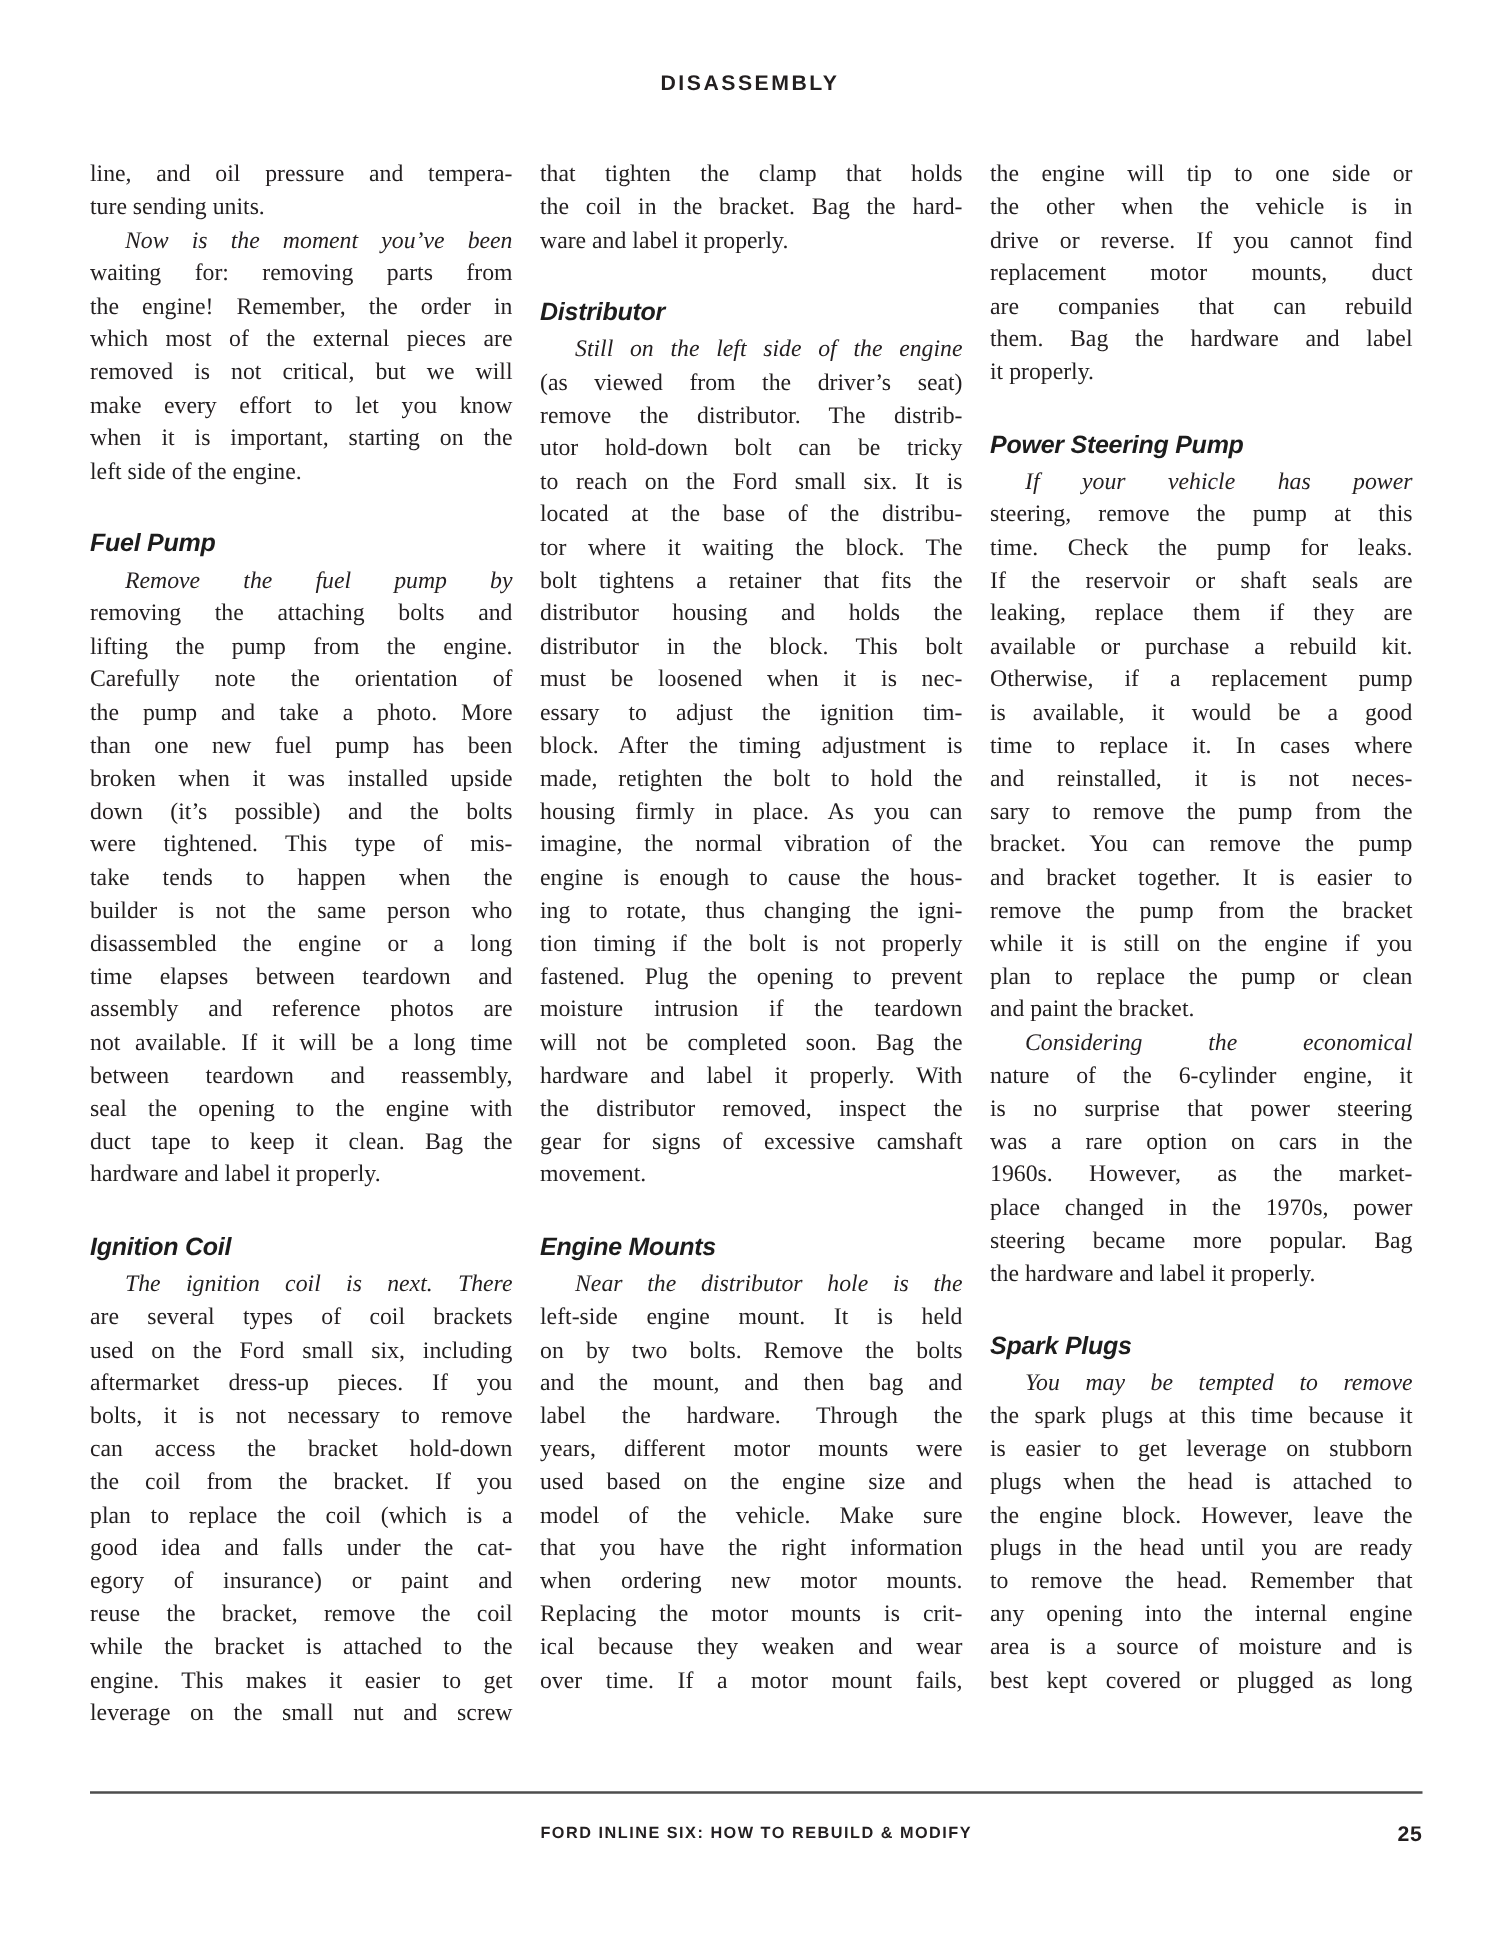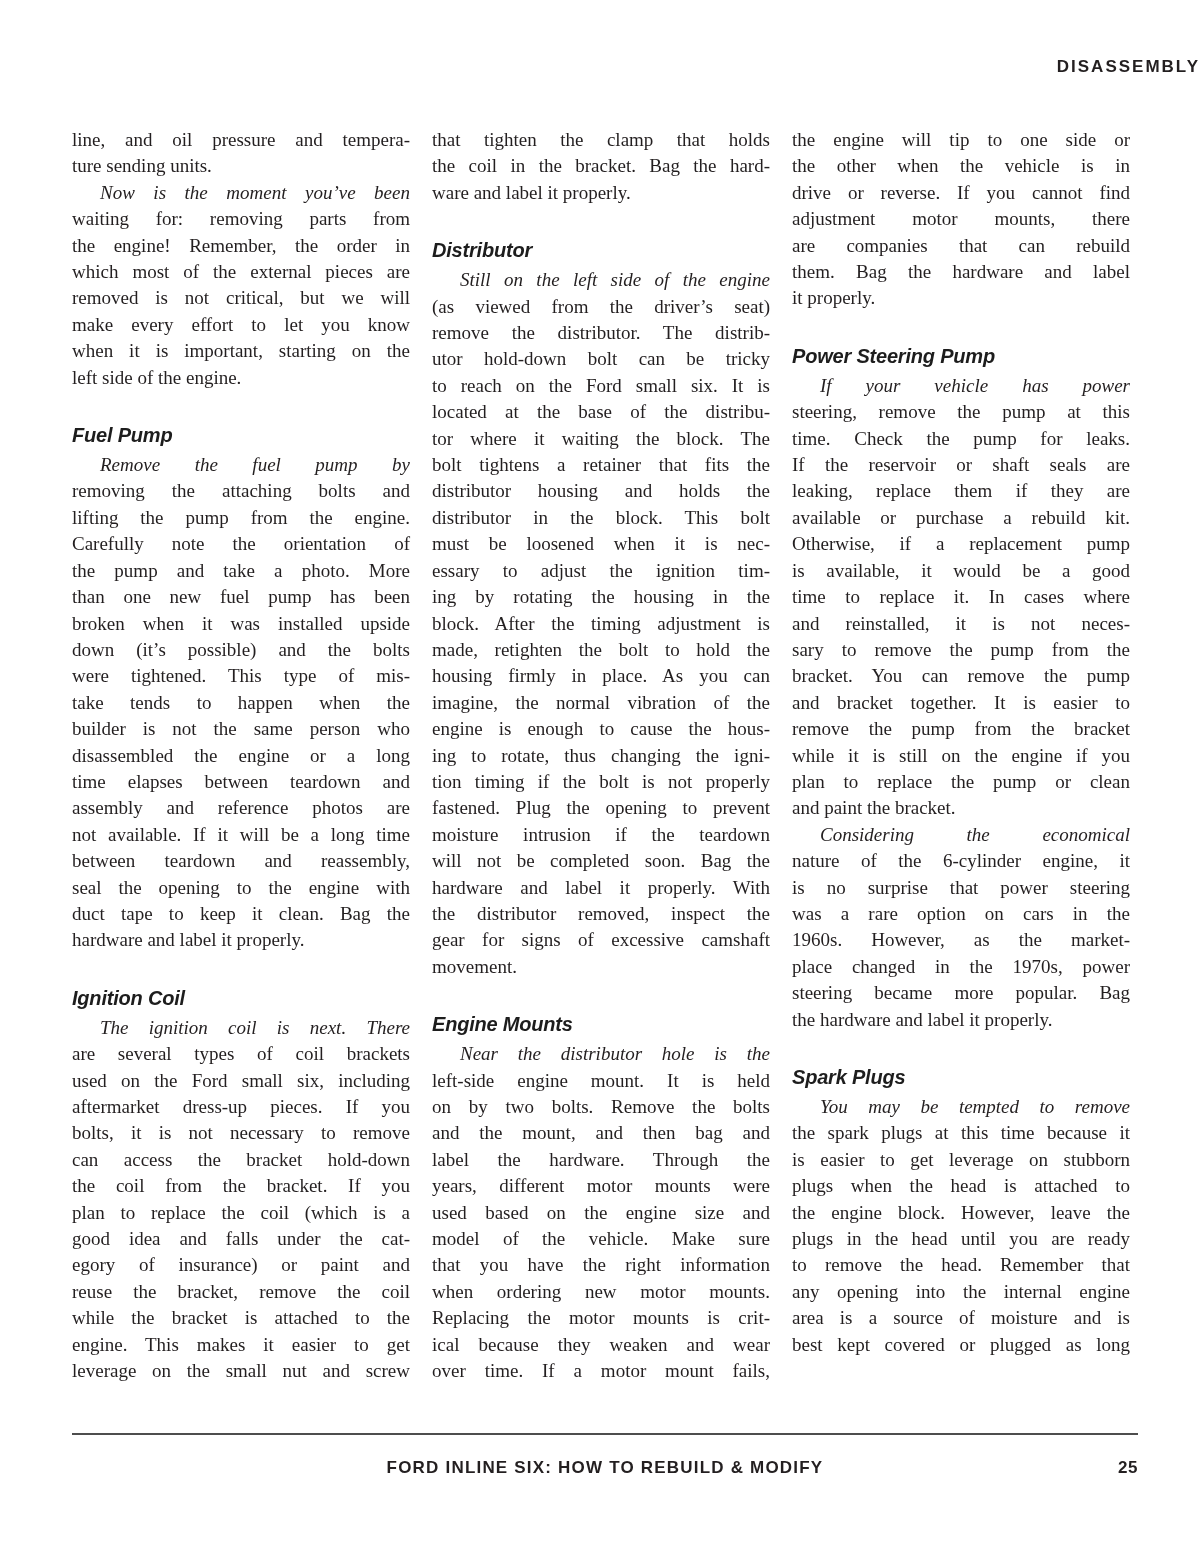--- a/index.html
+++ b/index.html
@@ -14,21 +14,21 @@
     background: #ffffff;
     overflow: hidden;
     font-family: "Liberation Serif", "DejaVu Serif", serif;
     color: #231f20;
   }
   .running-head {
     position: absolute;
     top: 57px;
     left: 0;
     width: 100%;
-    text-align: right;
+    text-align: center;
     font-family: "Liberation Sans", "DejaVu Sans", sans-serif;
     font-weight: bold;
     font-size: 17px;
     letter-spacing: 2px;
     color: #231f20;
   }
   .columns {
     position: absolute;
     top: 127px;
     left: 72px;
@@ -83,21 +83,21 @@
     width: 1066px;
     height: 24px;
     font-family: "Liberation Sans", "DejaVu Sans", sans-serif;
     font-weight: bold;
     color: #231f20;
   }
   .footer-title {
     display: block;
     width: 100%;
     text-align: center;
-    font-size: 17px;
+    font-size: 13px;
     letter-spacing: 1.2px;
   }
   .page-number {
     position: absolute;
     right: 0;
     top: 0;
     font-size: 17px;
     letter-spacing: 0.5px;
   }
 </style>
@@ -176,21 +176,20 @@
           <div class="line">remove the distributor. The distrib-</div>
           <div class="line">utor hold-down bolt can be tricky</div>
           <div class="line">to reach on the Ford small six. It is</div>
           <div class="line">located at the base of the distribu-</div>
           <div class="line">tor where it waiting the block. The</div>
           <div class="line">bolt tightens a retainer that fits the</div>
           <div class="line">distributor housing and holds the</div>
           <div class="line">distributor in the block. This bolt</div>
           <div class="line">must be loosened when it is nec-</div>
           <div class="line">essary to adjust the ignition tim-</div>
-          <div class="line">ing by rotating the housing in the</div>
           <div class="line">block. After the timing adjustment is</div>
           <div class="line">made, retighten the bolt to hold the</div>
           <div class="line">housing firmly in place. As you can</div>
           <div class="line">imagine, the normal vibration of the</div>
           <div class="line">engine is enough to cause the hous-</div>
           <div class="line">ing to rotate, thus changing the igni-</div>
           <div class="line">tion timing if the bolt is not properly</div>
           <div class="line">fastened. Plug the opening to prevent</div>
           <div class="line">moisture intrusion if the teardown</div>
           <div class="line">will not be completed soon. Bag the</div>
@@ -214,21 +213,21 @@
           <div class="line">Replacing the motor mounts is crit-</div>
           <div class="line">ical because they weaken and wear</div>
           <div class="line">over time. If a motor mount fails,</div>
         </div>
       </div>
     <div class="column">
         <div class="para">
           <div class="line">the engine will tip to one side or</div>
           <div class="line">the other when the vehicle is in</div>
           <div class="line">drive or reverse. If you cannot find</div>
-          <div class="line">adjustment motor mounts, there</div>
+          <div class="line">replacement motor mounts, duct</div>
           <div class="line">are companies that can rebuild</div>
           <div class="line">them. Bag the hardware and label</div>
           <div class="line last">it properly.</div>
         </div>
         <div class="heading">Power Steering Pump</div>
         <div class="para">
           <div class="line first">If your vehicle has power</div>
           <div class="line">steering, remove the pump at this</div>
           <div class="line">time. Check the pump for leaks.</div>
           <div class="line">If the reservoir or shaft seals are</div>

